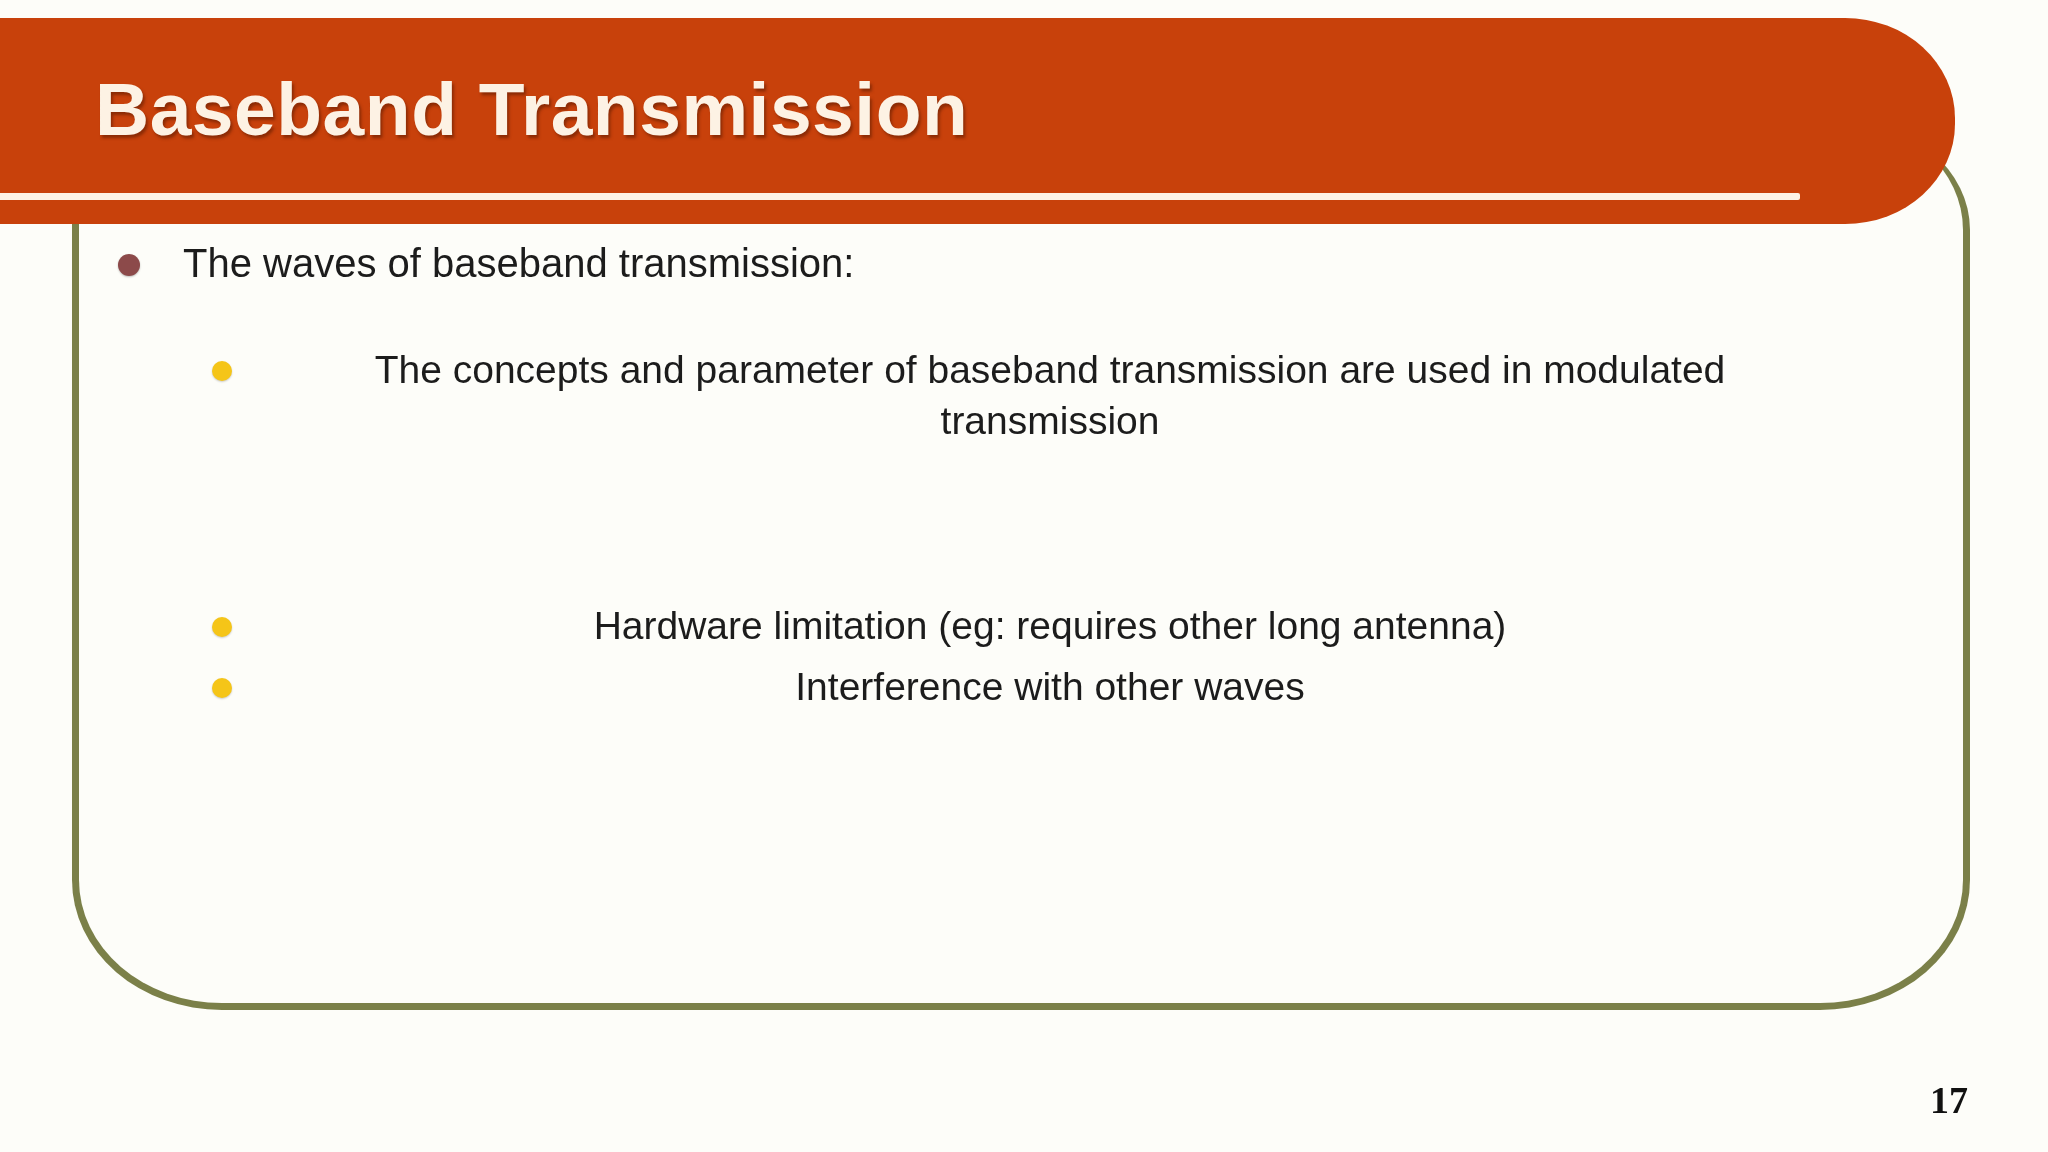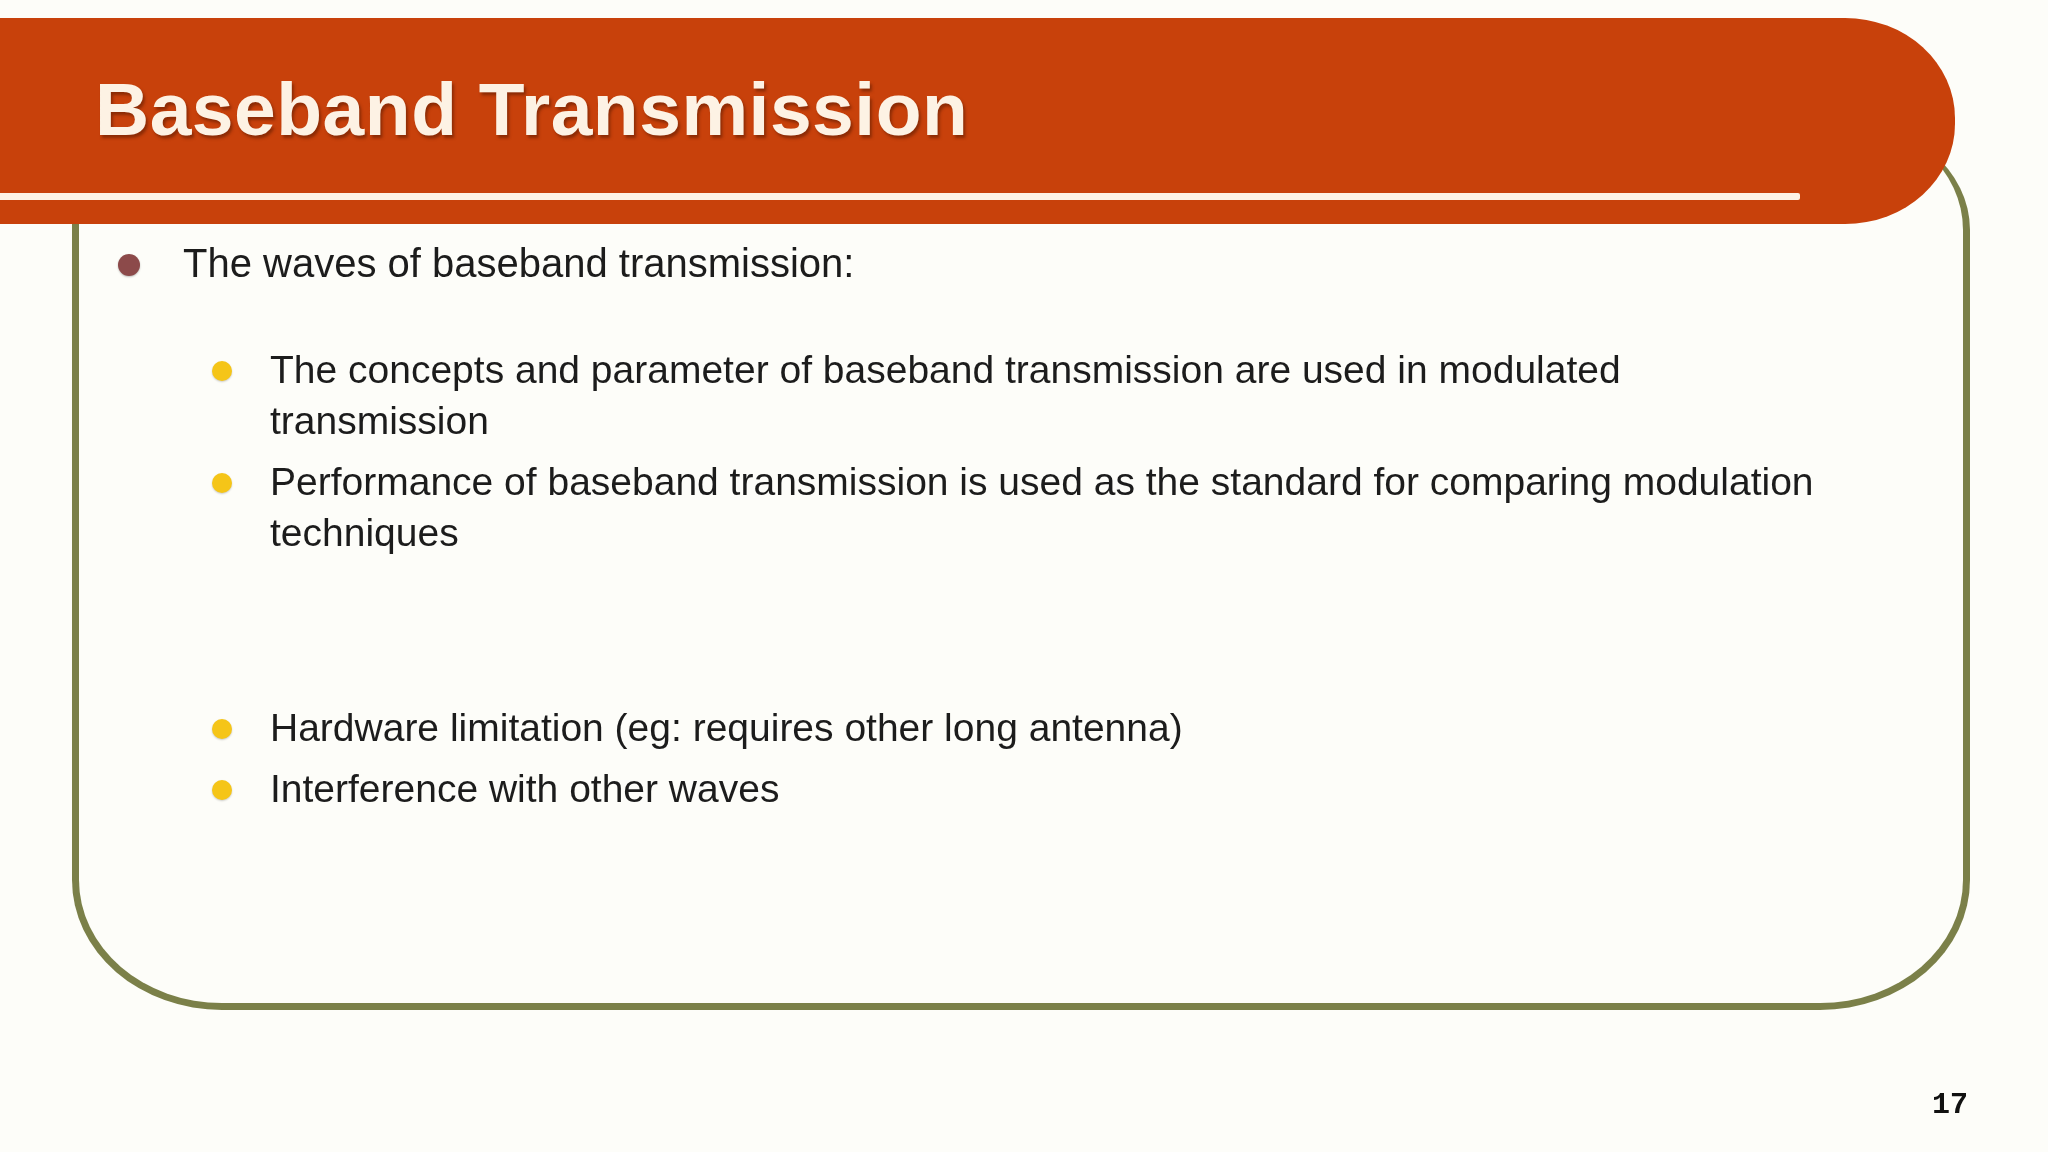--- a/index.html
+++ b/index.html
@@ -105,44 +105,45 @@
 
   .lvl2 {
     position: relative;
     margin: 0 0 0 200px;
     padding-left: 70px;
     font-size: 39px;
     line-height: 51px;
     color: #1c1c1c;
     width: 1560px;
     font-family: "Liberation Sans", sans-serif;
+    text-align: center;
   }
   .lvl2 .dot {
     position: absolute;
     left: 12px;
     top: 17px;
     width: 20px;
     height: 20px;
     border-radius: 50%;
     background: #f5c518;
     box-shadow: 0 1px 2px rgba(0,0,0,0.2);
   }
   .gap-md { height: 54px; }
   .gap-lg { height: 72px; }
   .gap-xs { height: 10px; }
 
   
   .page-number {
     position: absolute;
     right: 80px;
     bottom: 30px;
-    font-size: 30px;
+    font-size: 38px;
     font-weight: bold;
     color: #111111;
-    font-family: Liberation Mono, monospace;
+    font-family: Liberation Serif, serif;
   }
 </style>
 </head>
 <body>
 
 <div class="slide">
 
   <div class="olive-frame"></div>
 
   <div class="banner-mask">
@@ -159,24 +160,20 @@
 
     <div class="gap-md"></div>
 
     <div class="lvl2 bullet-row">
       <span class="dot"></span>
       <span>The concepts and parameter of baseband transmission are used in modulated transmission</span>
     </div>
 
     <div class="gap-xs"></div>
 
-    <div class="lvl2 bullet-row">
-      <span class="dot"></span>
-      <span>Performance of baseband transmission is used as the standard for comparing modulation techniques</span>
-    </div>
 
     <div class="gap-lg"></div>
 
 
     <div class="gap-lg"></div>
 
     <div class="lvl2 bullet-row">
       <span class="dot"></span>
       <span>Hardware limitation (eg: requires other long antenna)</span>
     </div>

